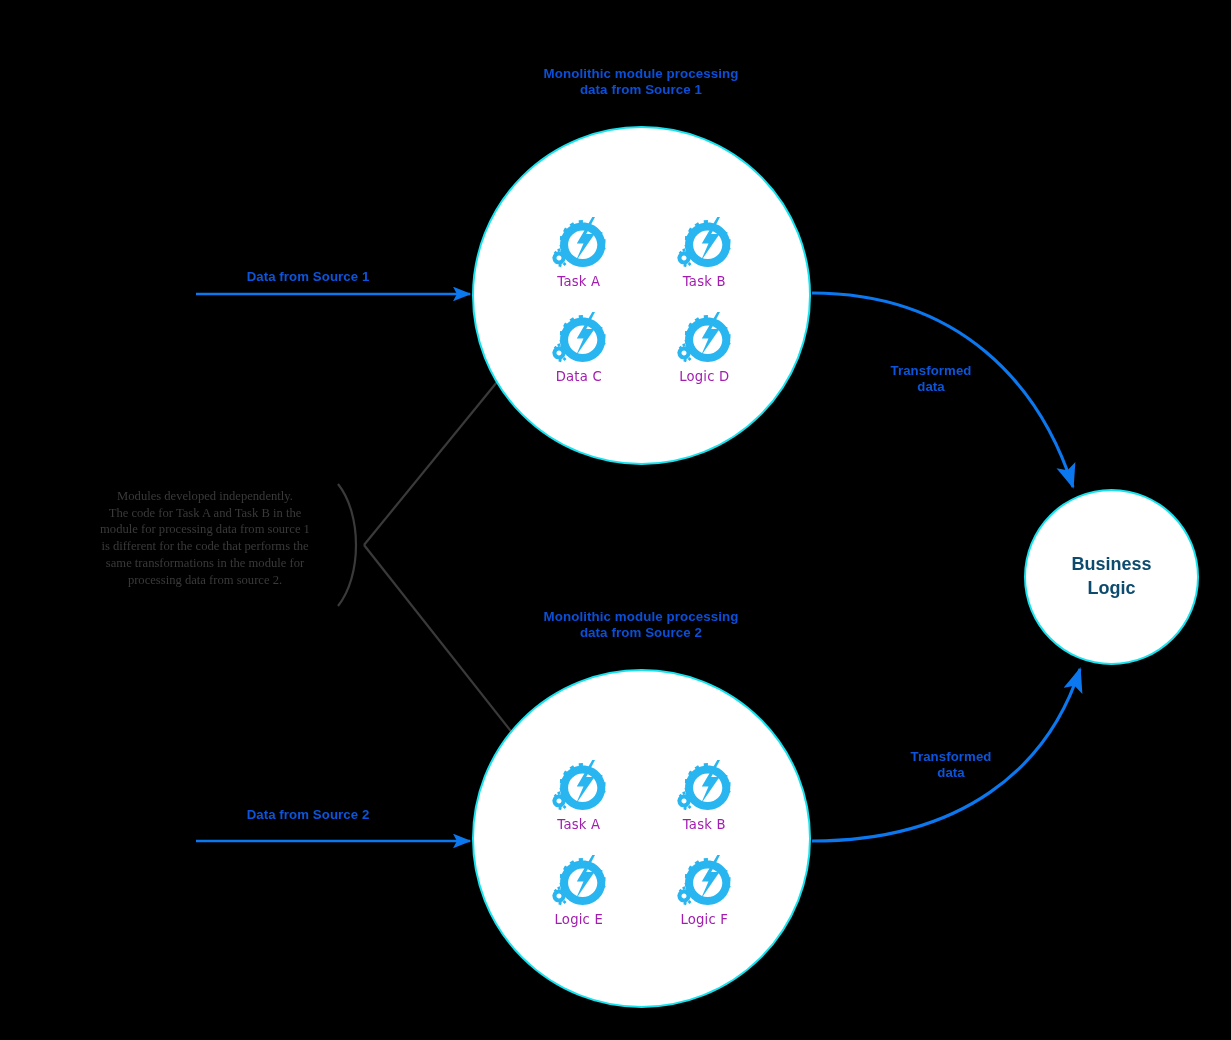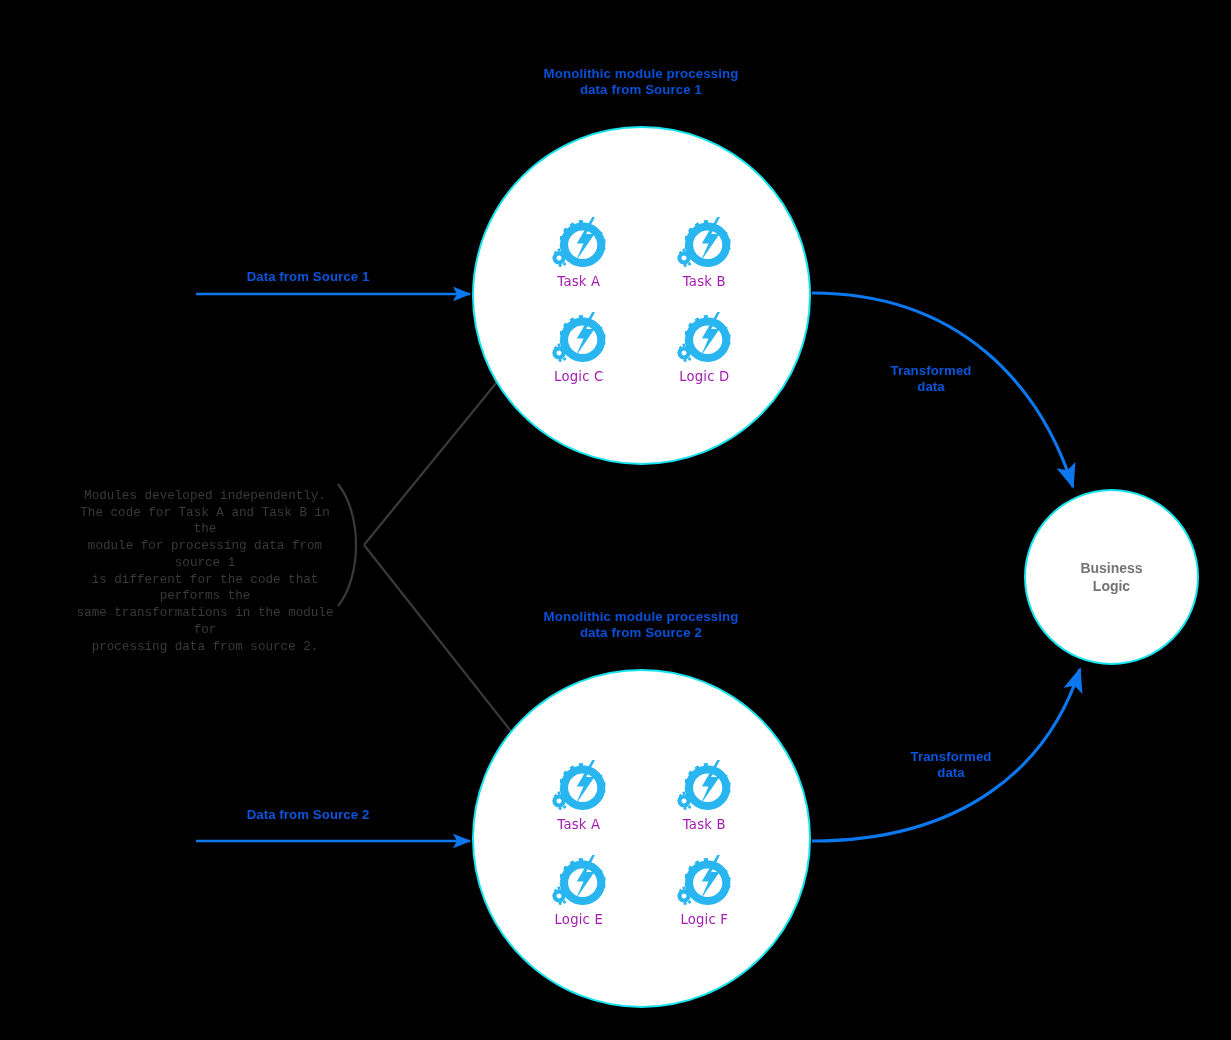--- a/index.html
+++ b/index.html
@@ -26,23 +26,23 @@
   #business-logic{
     position:absolute;
     left:1024px;top:489px;width:175px;height:176px;
     border-radius:50%;
     background:#ffffff;
     border:2px solid #17e3ee;
     box-sizing:border-box;
     display:flex;align-items:center;justify-content:center;
   }
   #business-logic .bl-text{
-    color:#737373;
+    color:#0c4a6e;
     font-weight:bold;
-    font-size:14px;
+    font-size:18px;
     line-height:1.32;
     text-align:center;
     white-space:pre-line;
   }
 
   
   .module-header{
     position:absolute;
     width:420px;
     text-align:center;
@@ -100,21 +100,21 @@
 
   
   #annotation-text{
     position:absolute;
     left:66px;top:488px;
     width:278px;
     text-align:center;
     color:#3a3a3a;
     font-size:12.6px;
     line-height:1.33;
-    font-family:Liberation Mono, monospace;
+    font-family:Liberation Serif, serif;
     white-space:pre-line;
   }
 </style>
 </head>
 <body>
 
 <div id="stage">
 
   <svg id="svg-layer" viewBox="0 0 1231 1040">
     <defs>
@@ -178,21 +178,21 @@
           <svg class="task-icon" viewBox="0 0 62 58" xmlns="http://www.w3.org/2000/svg">
             <g fill="#29b6f0">
               <path d="M38.5 10.2l-4.1 1.1 1.0 3.9 3.5-1.0zM46.0 12.3l-3.3 2.2 2.5 3.2 3.0-2.4zM51.3 18.3l-1.9 3.7 3.7 1.5 1.6-3.9zM53.5 26.1l-0.1 4.2 4.0 0.3 0.2-4.3zM52.4 34.0l1.8 3.8 3.6-1.8-2.0-3.8zM48.2 40.6l3.3 2.3-2.4 3.2-3.2-2.5zM41.9 44.8l4.1 1.1-1.1 4.0-3.9-1.3zM34.5 46.3l0.1 4.2-4.2 0.2-0.2-4.3zM26.9 45.2l-1.8 3.8-3.8-1.8 1.9-3.9zM20.6 41.4l-3.2 2.3-2.4-3.4 3.3-2.2zM16.5 35.0l-4.0 1.0-1.0-4.1 4.1-1.0zM16.0 27.3l-4.1-0.2 0.2-4.2 4.1 0.3zM18.5 20.1l-3.5-1.9 2.0-3.7 3.5 2.0zM23.9 14.8l-2.4-3.3 3.5-2.3 2.2 3.4zM30.9 11.4l-0.2-4.1 4.2-0.2 0.1 4.2z"></path>
               <path d="M34.7 9.6 C47.2 9.6 57.3 19.6 57.3 31.8 C57.3 44.0 47.2 54.0 34.7 54.0 C22.2 54.0 12.1 44.0 12.1 31.8 C12.1 19.6 22.2 9.6 34.7 9.6 Z M34.7 17.5 C26.6 17.5 20.1 23.9 20.1 31.8 C20.1 39.7 26.6 46.1 34.7 46.1 C42.8 46.1 49.3 39.7 49.3 31.8 C49.3 23.9 42.8 17.5 34.7 17.5 Z"></path>
               <path d="M15.0 40.6l-2.7 0.9-1.0-2.6 2.6-1.1zM18.4 43.5l-0.8 2.7-2.7-0.8 0.9-2.7zM16.6 48.9l1.9 2.0-1.9 2.0-2.0-2.0zM11.2 50.6l2.7 0.9-0.9 2.7-2.7-1.0zM6.9 47.6l2.7-0.9 1.0 2.7-2.7 0.9zM5.5 42.3l2.7 0.9-0.9 2.7-2.8-1.0zM7.6 37.8l2.0 1.9-2.0 2.0-1.9-2.0zM11.9 35.3l0.9 2.7-2.7 0.9-0.9-2.7z"></path>
               <path d="M11.0 38.6 C14.6 38.6 17.5 41.5 17.5 45.1 C17.5 48.7 14.6 51.6 11.0 51.6 C7.4 51.6 4.5 48.7 4.5 45.1 C4.5 41.5 7.4 38.6 11.0 38.6 Z M11.0 42.6 C9.6 42.6 8.5 43.7 8.5 45.1 C8.5 46.5 9.6 47.6 11.0 47.6 C12.4 47.6 13.5 46.5 13.5 45.1 C13.5 43.7 12.4 42.6 11.0 42.6 Z"></path>
               <path d="M44.3 4.0 L28.8 30.5 L35.5 30.5 L27.6 48.6 L46.5 21.1 L38.2 21.1 L47.0 4.0 Z"></path>
             </g>
           </svg>
         </span>
-        <span class="task-label">Logic C</span>
+        <span class="task-label">Data C</span>
       </div>
 
       <div class="task">
         <span class="task-icon-wrap">
           <svg class="task-icon" viewBox="0 0 62 58" xmlns="http://www.w3.org/2000/svg">
             <g fill="#29b6f0">
               <path d="M38.5 10.2l-4.1 1.1 1.0 3.9 3.5-1.0zM46.0 12.3l-3.3 2.2 2.5 3.2 3.0-2.4zM51.3 18.3l-1.9 3.7 3.7 1.5 1.6-3.9zM53.5 26.1l-0.1 4.2 4.0 0.3 0.2-4.3zM52.4 34.0l1.8 3.8 3.6-1.8-2.0-3.8zM48.2 40.6l3.3 2.3-2.4 3.2-3.2-2.5zM41.9 44.8l4.1 1.1-1.1 4.0-3.9-1.3zM34.5 46.3l0.1 4.2-4.2 0.2-0.2-4.3zM26.9 45.2l-1.8 3.8-3.8-1.8 1.9-3.9zM20.6 41.4l-3.2 2.3-2.4-3.4 3.3-2.2zM16.5 35.0l-4.0 1.0-1.0-4.1 4.1-1.0zM16.0 27.3l-4.1-0.2 0.2-4.2 4.1 0.3zM18.5 20.1l-3.5-1.9 2.0-3.7 3.5 2.0zM23.9 14.8l-2.4-3.3 3.5-2.3 2.2 3.4zM30.9 11.4l-0.2-4.1 4.2-0.2 0.1 4.2z"></path>
               <path d="M34.7 9.6 C47.2 9.6 57.3 19.6 57.3 31.8 C57.3 44.0 47.2 54.0 34.7 54.0 C22.2 54.0 12.1 44.0 12.1 31.8 C12.1 19.6 22.2 9.6 34.7 9.6 Z M34.7 17.5 C26.6 17.5 20.1 23.9 20.1 31.8 C20.1 39.7 26.6 46.1 34.7 46.1 C42.8 46.1 49.3 39.7 49.3 31.8 C49.3 23.9 42.8 17.5 34.7 17.5 Z"></path>
               <path d="M15.0 40.6l-2.7 0.9-1.0-2.6 2.6-1.1zM18.4 43.5l-0.8 2.7-2.7-0.8 0.9-2.7zM16.6 48.9l1.9 2.0-1.9 2.0-2.0-2.0zM11.2 50.6l2.7 0.9-0.9 2.7-2.7-1.0zM6.9 47.6l2.7-0.9 1.0 2.7-2.7 0.9zM5.5 42.3l2.7 0.9-0.9 2.7-2.8-1.0zM7.6 37.8l2.0 1.9-2.0 2.0-1.9-2.0zM11.9 35.3l0.9 2.7-2.7 0.9-0.9-2.7z"></path>
               <path d="M11.0 38.6 C14.6 38.6 17.5 41.5 17.5 45.1 C17.5 48.7 14.6 51.6 11.0 51.6 C7.4 51.6 4.5 48.7 4.5 45.1 C4.5 41.5 7.4 38.6 11.0 38.6 Z M11.0 42.6 C9.6 42.6 8.5 43.7 8.5 45.1 C8.5 46.5 9.6 47.6 11.0 47.6 C12.4 47.6 13.5 46.5 13.5 45.1 C13.5 43.7 12.4 42.6 11.0 42.6 Z"></path>

